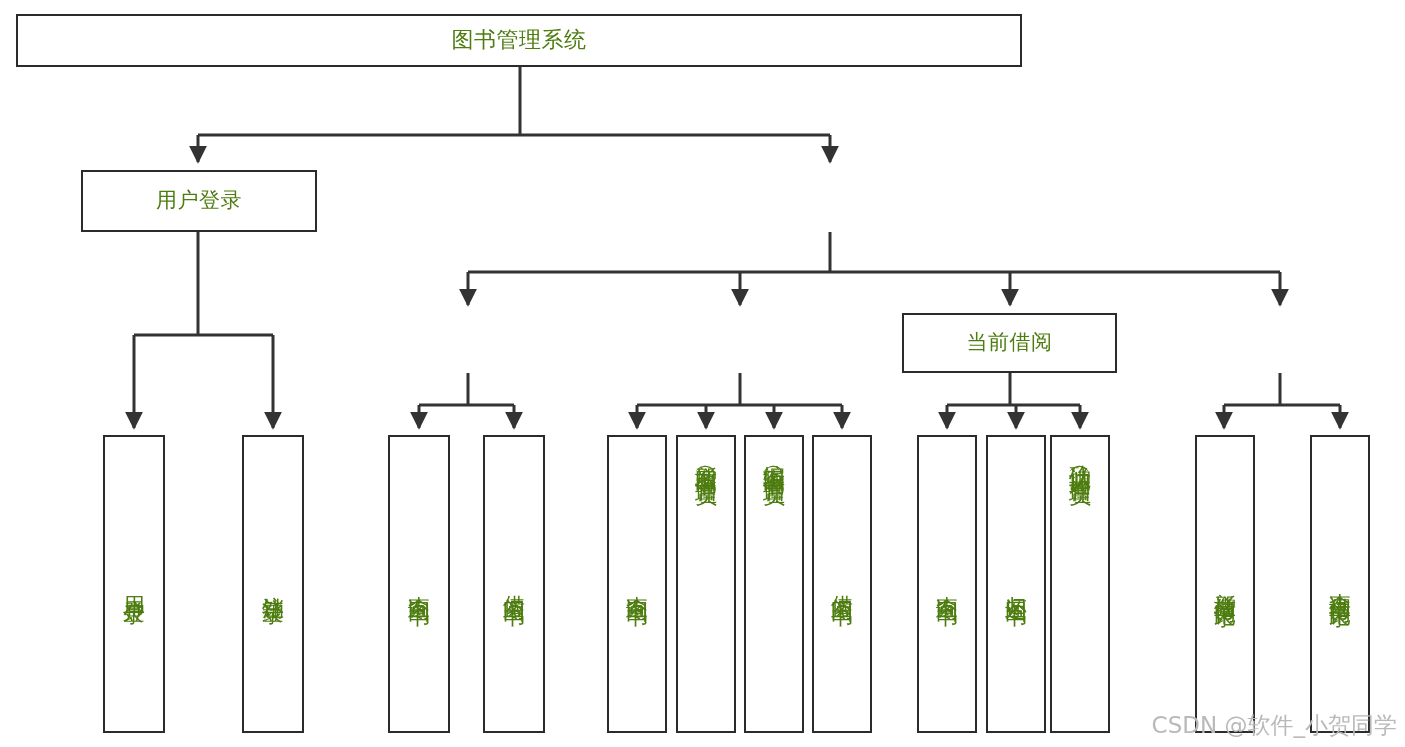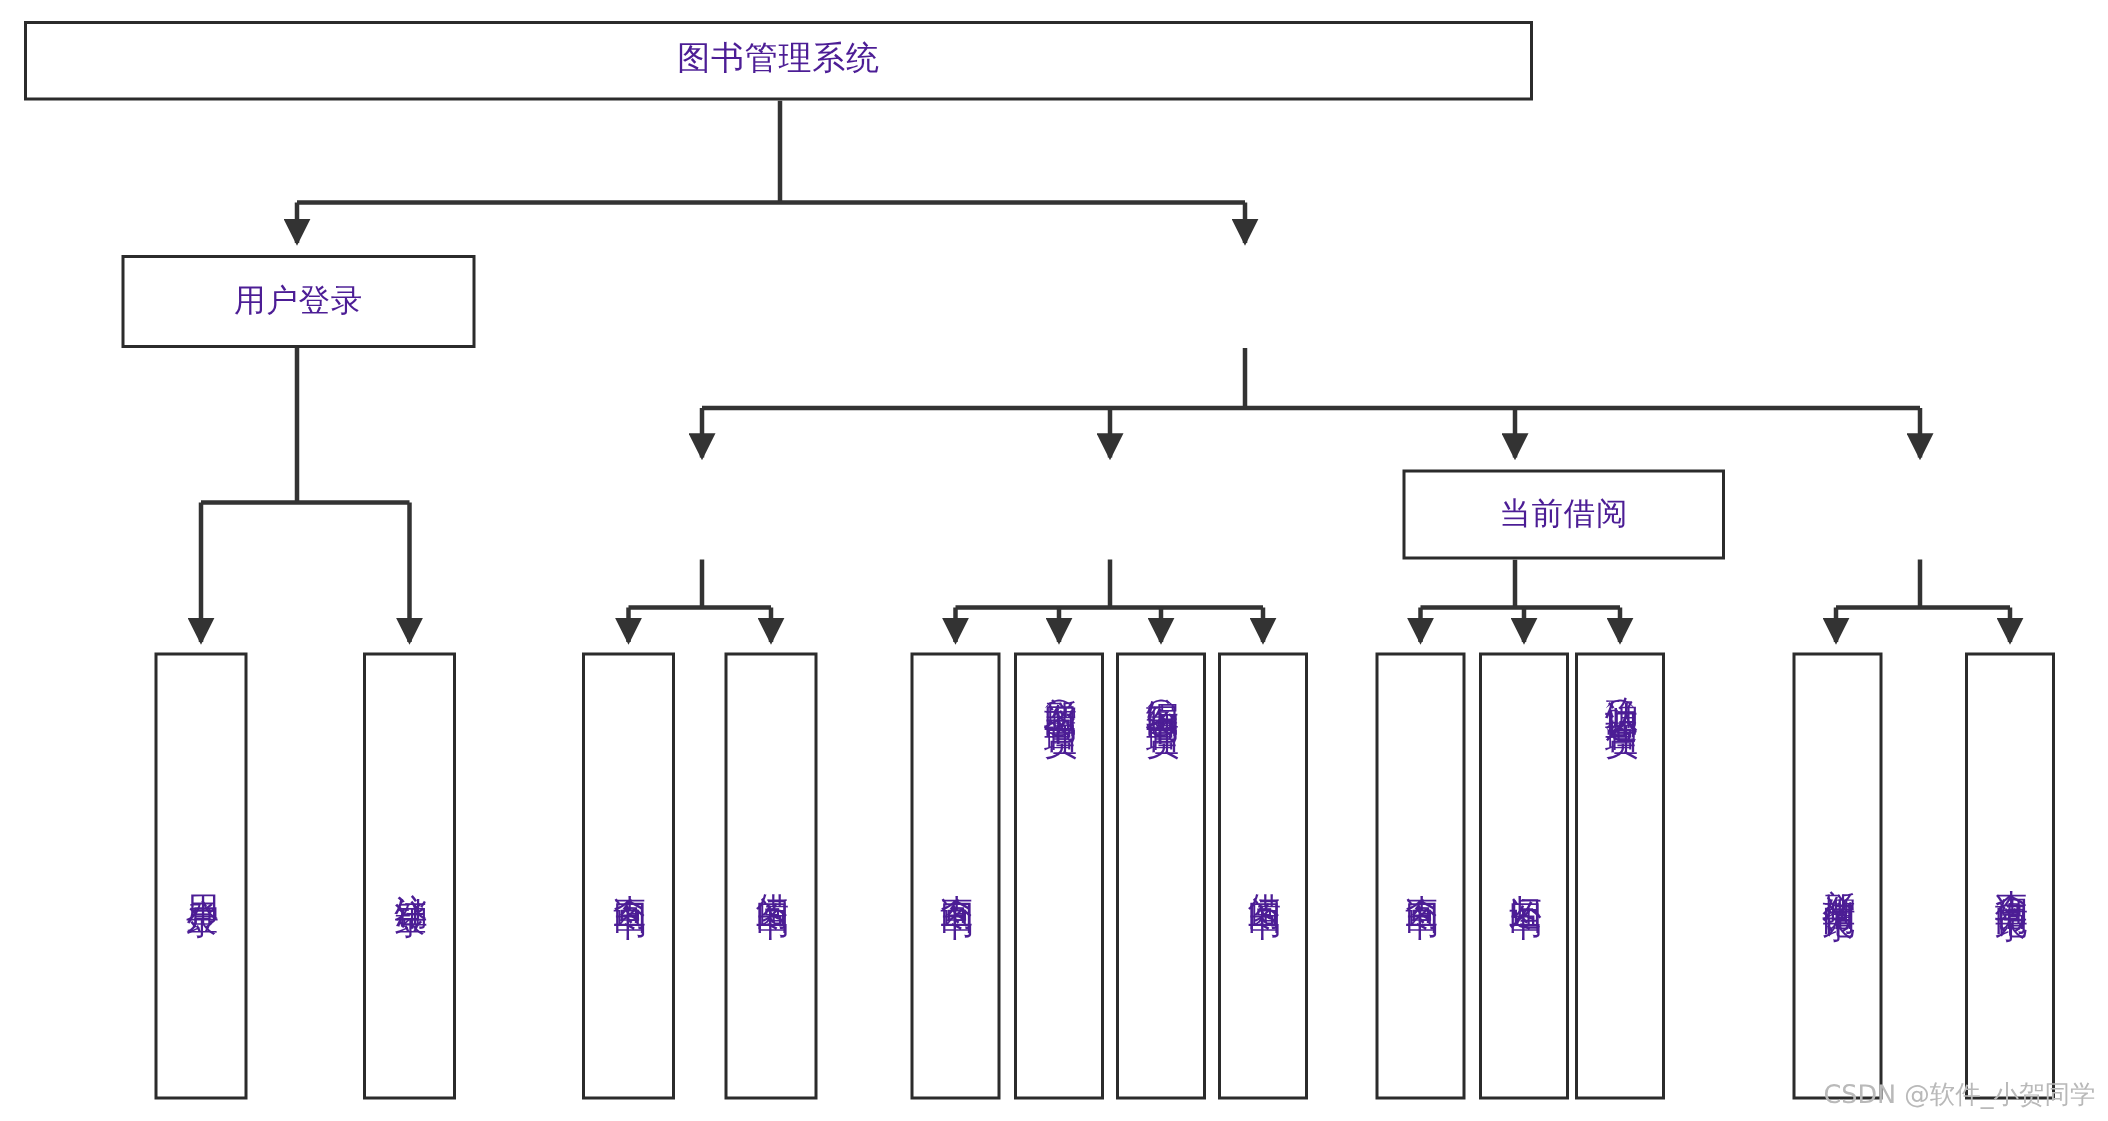--- a/index.html
+++ b/index.html
@@ -29,21 +29,21 @@
     position: absolute;
     box-sizing: border-box;
     background: #ffffff;
     border: 2px solid #2b2b2b;
     display: flex;
     align-items: center;
     justify-content: center;
     z-index: 2;
   }
   .node .label {
-    color: #4c1d95;
+    color: #4d7c0f;
     text-align: center;
     line-height: 1.12;
     letter-spacing: 0.5px;
     white-space: pre;
   }
   .node.horizontal .label {
     font-size: 21px;
   }
   .node.root .label {
     font-size: 22px;
@@ -66,21 +66,21 @@
     padding-top: 10px;
   }
   .node.vertical.center-v {
     align-items: center;
     padding-top: 0;
   }
   #watermark {
     position: absolute;
     right: 8px;
     bottom: 6px;
-    font-size: 17px;
+    font-size: 23px;
     color: #b9b9b9;
     z-index: 5;
     white-space: nowrap;
     pointer-events: none;
   }
 </style>
 </head>
 <body>
 
 <div id="diagram-root">
@@ -137,21 +137,21 @@
   </svg>
 
   <div class="node root horizontal" style="left:16px; top:14px; width:1006px; height:53px;">
     <span class="label">图书管理系统</span>
   </div>
 
   <div class="node horizontal" style="left:81px; top:170px; width:236px; height:62px;">
     <span class="label">用户登录</span>
   </div>
 
-  <div class="node horizontal" style="left:902px; top:313px; width:215px; height:60px;margin-left:33px;">
+  <div class="node horizontal" style="left:902px; top:313px; width:215px; height:60px;">
     <span class="label">当前借阅</span>
   </div>
 
   <div class="node vertical center-v" style="left:103px; top:435px; width:62px; height:298px;">
     <span class="label">用户登录</span>
   </div>
   <div class="node vertical center-v" style="left:242px; top:435px; width:62px; height:298px;">
     <span class="label">注销登录</span>
   </div>
 

